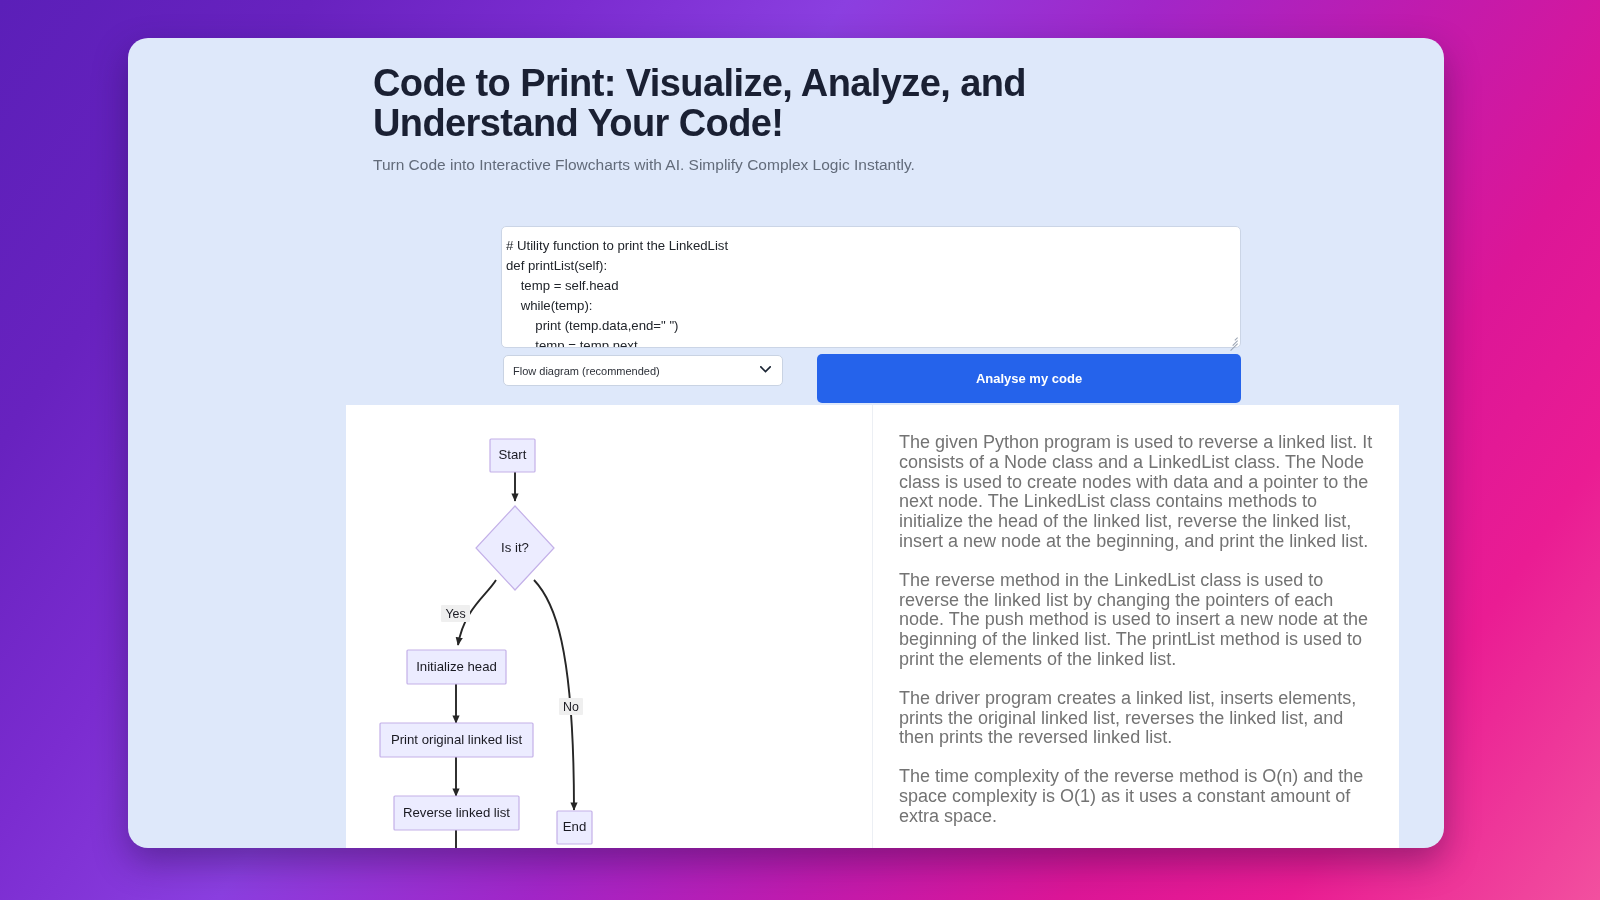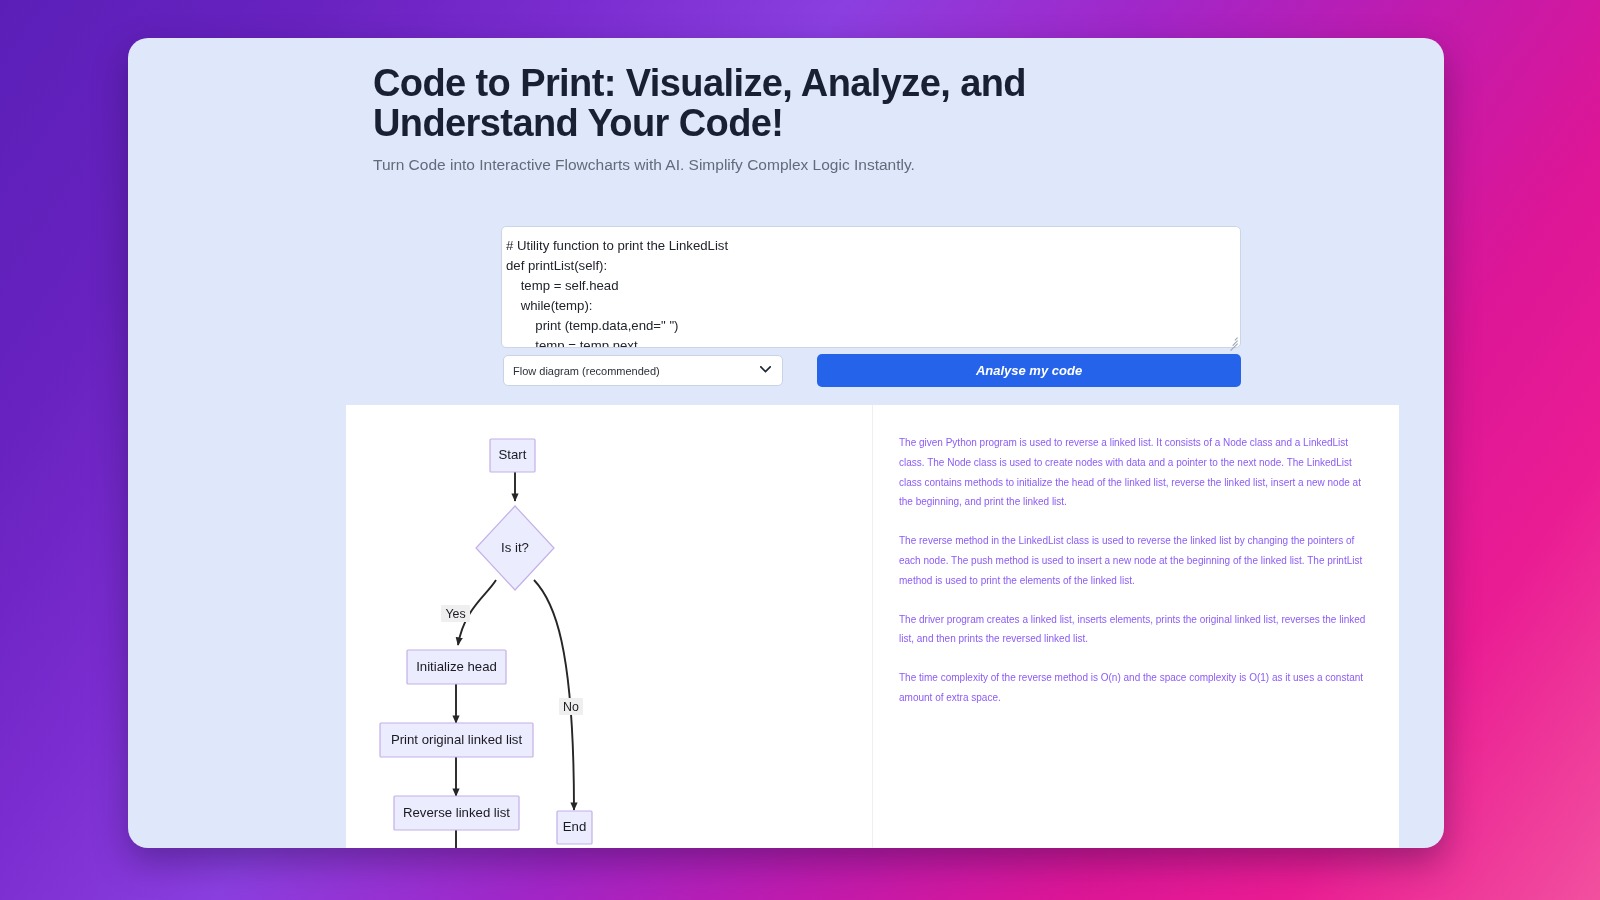--- a/index.html
+++ b/index.html
@@ -133,30 +133,29 @@
     width: 11px;
     height: 7px;
     pointer-events: none;
   }
 
   .analyse-btn {
     position: absolute;
     left: 689px;
     top: 316px;
     width: 424px;
-    height: 33px;
+    height: 49px;
     background: #2563EB;
     border: none;
     border-radius: 5px;
     color: #FFFFFF;
     font-family: "Liberation Sans", sans-serif;
     font-size: 13px;
     font-weight: 600;
     cursor: pointer;
-    font-style: italic;
   }
 
   
   .result-panel {
     position: absolute;
     left: 218px;
     top: 367px;
     width: 1053px;
     height: 478px;
     background: #FFFFFF;
@@ -171,23 +170,23 @@
     border-right: 1px solid #ECEFF4;
     overflow: hidden;
   }
 
   .explain-col {
     flex: 1;
     padding: 28px 26px 0 26px;
   }
 
   .explain-col p {
-    font-size: 10px;
+    font-size: 18px;
     line-height: 19.8px;
-    color: #8b5cf6;
+    color: #737373;
     margin-bottom: 19px;
   }
   .explain-col p:last-child { margin-bottom: 7px; }
 
   
   .flow-svg {
     position: absolute;
     left: 0;
     top: 0;
   }

